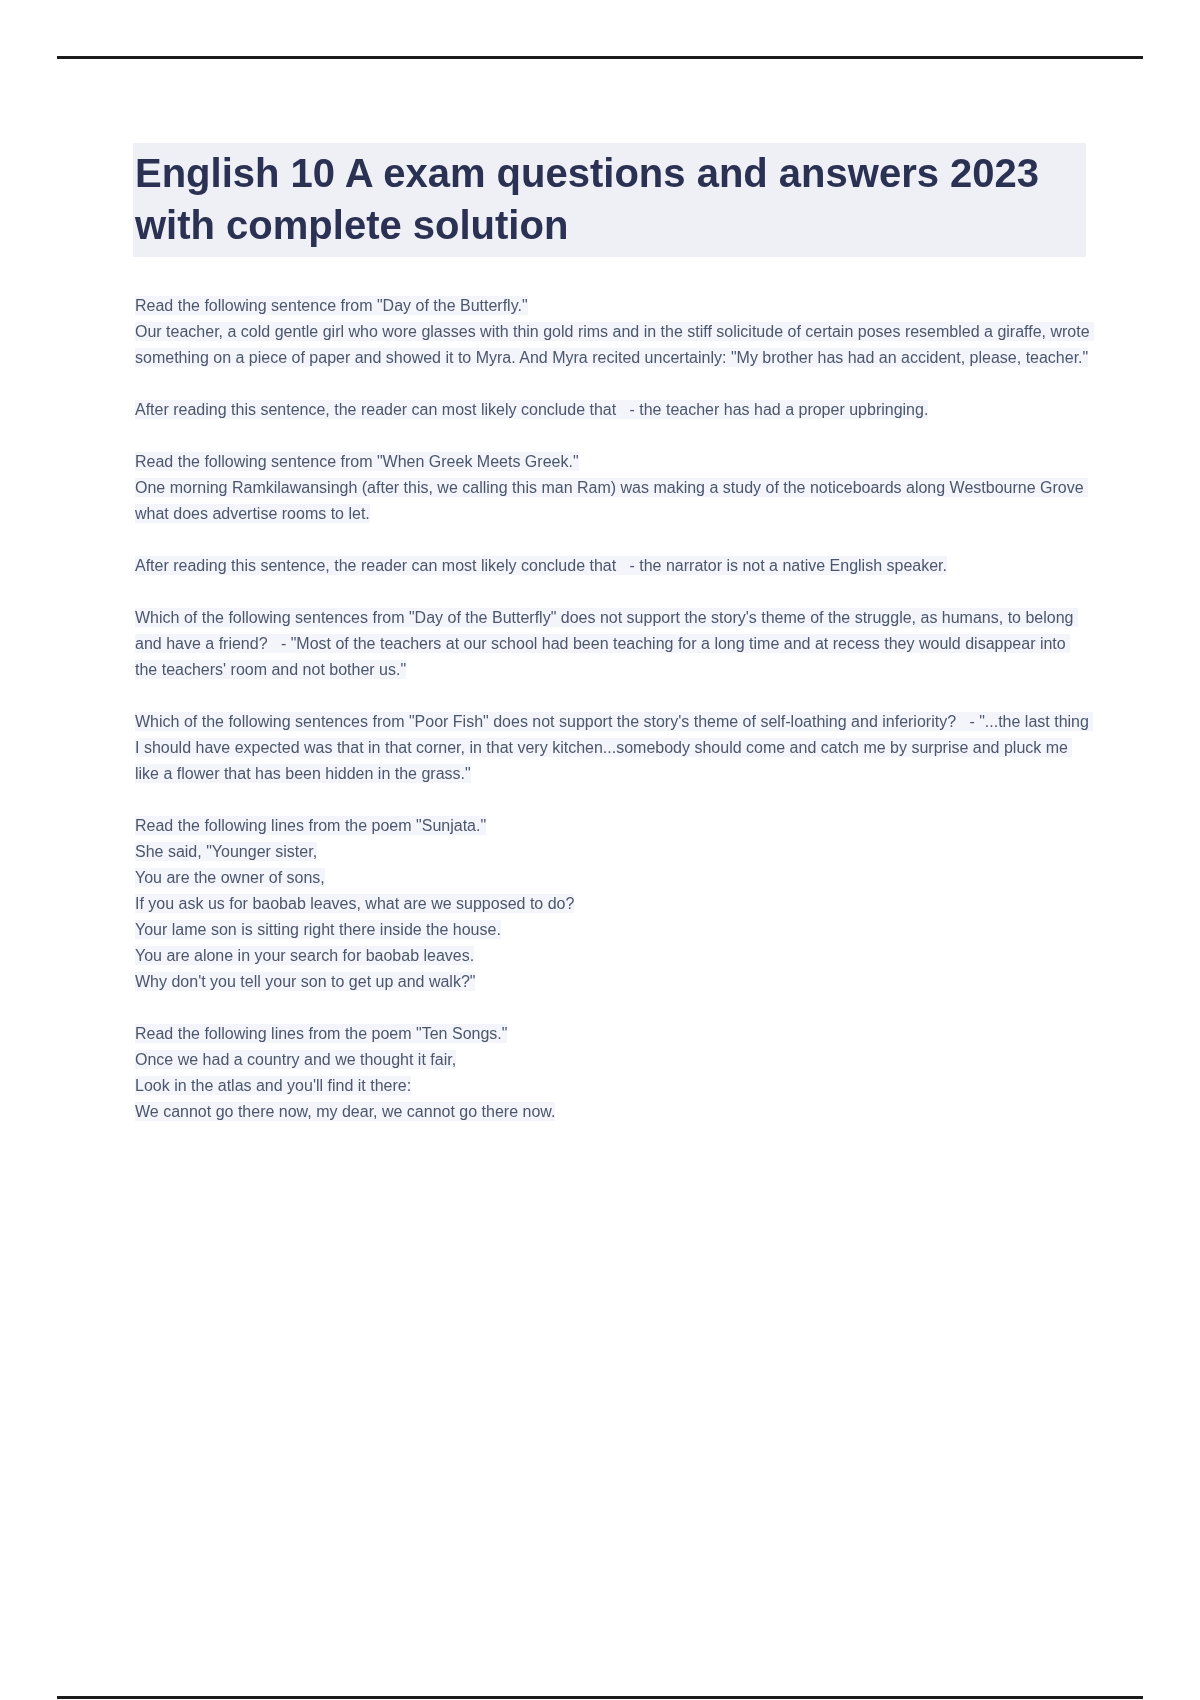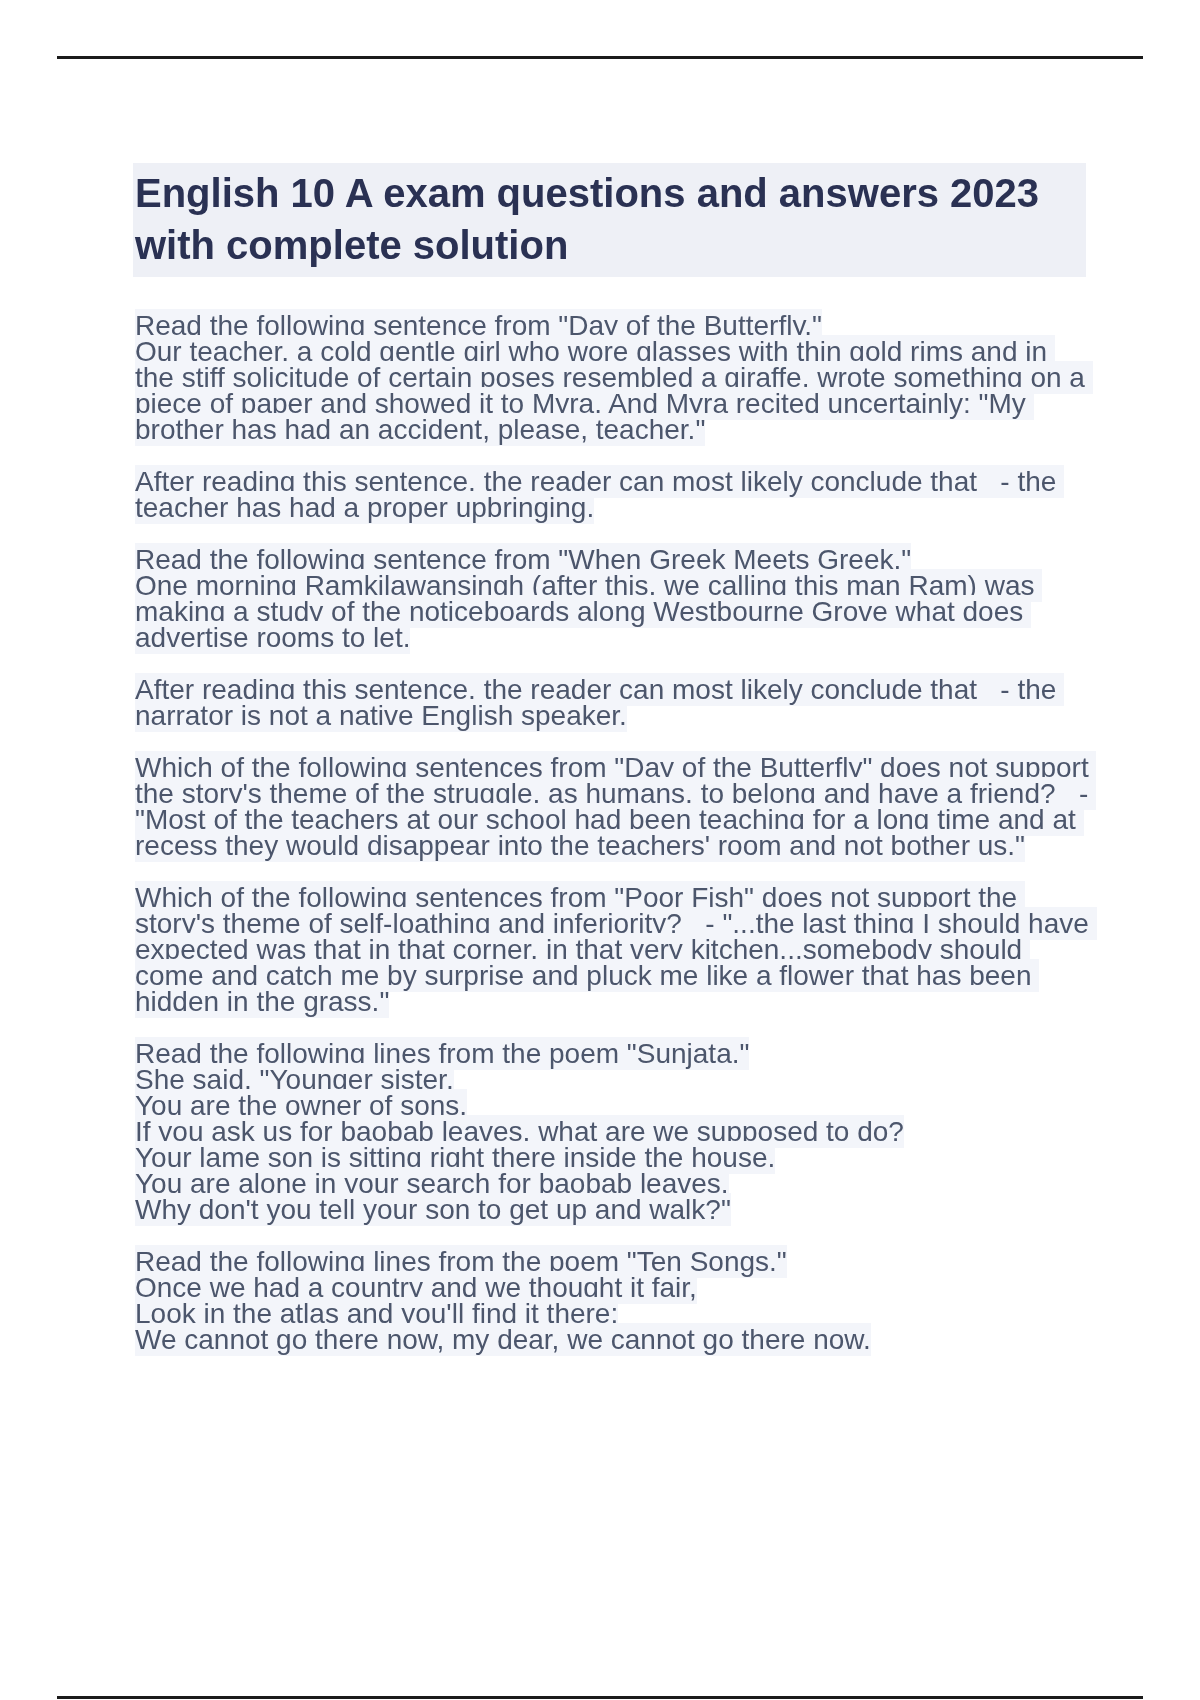--- a/index.html
+++ b/index.html
@@ -18,38 +18,37 @@
     height: 3px;
     background: #1b1b1b;
   }
   .rule.top { top: 56px; }
   .rule.bottom { top: 1696px; }
   .content {
     position: absolute;
     left: 135px;
     top: 143px;
     width: 955px;
-    margin-top: 20px;
   }
   .doc-title {
     display: block;
     box-sizing: border-box;
     width: 953px;
     background: #eef0f6;
     color: #2a3153;
     font-size: 40px;
     font-weight: bold;
     line-height: 1.3;
     padding: 4px 6px 6px 2px;
     margin: 0 0 36px -2px;
     letter-spacing: 0;
   }
   .para {
     margin: 0 0 26px 0;
-    font-size: 28px;
+    font-size: 16px;
     line-height: 26px;
     color: #4c566c;
     white-space: pre-wrap;
   }
   .para .hl {
     background: #f3f5fa;
     box-decoration-break: clone;
     -webkit-box-decoration-break: clone;
     padding: 1px 0;
   }

